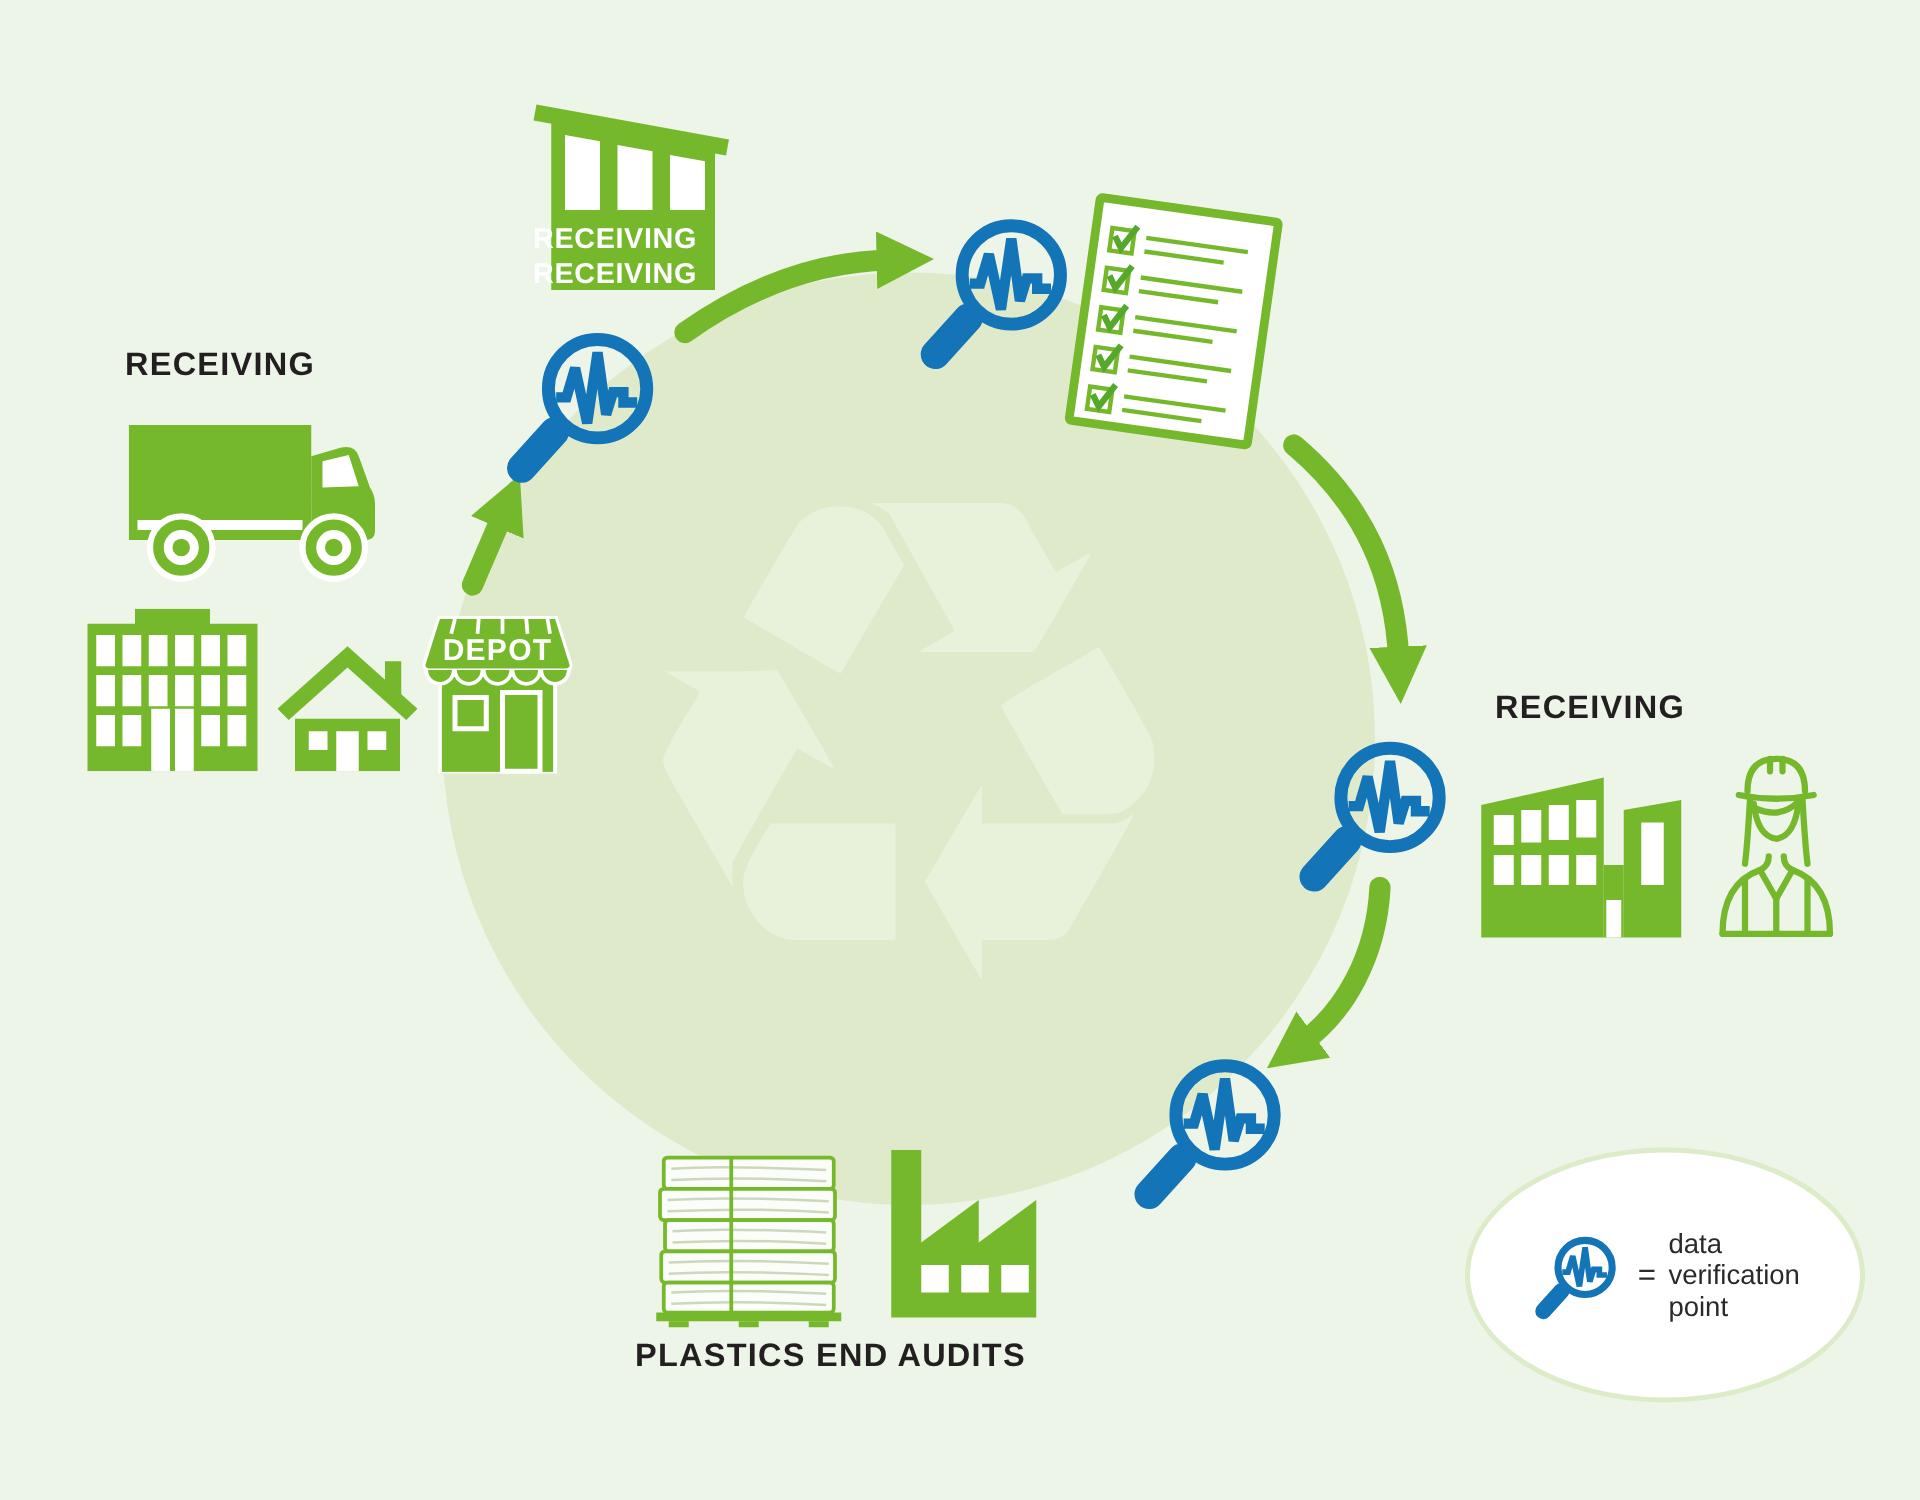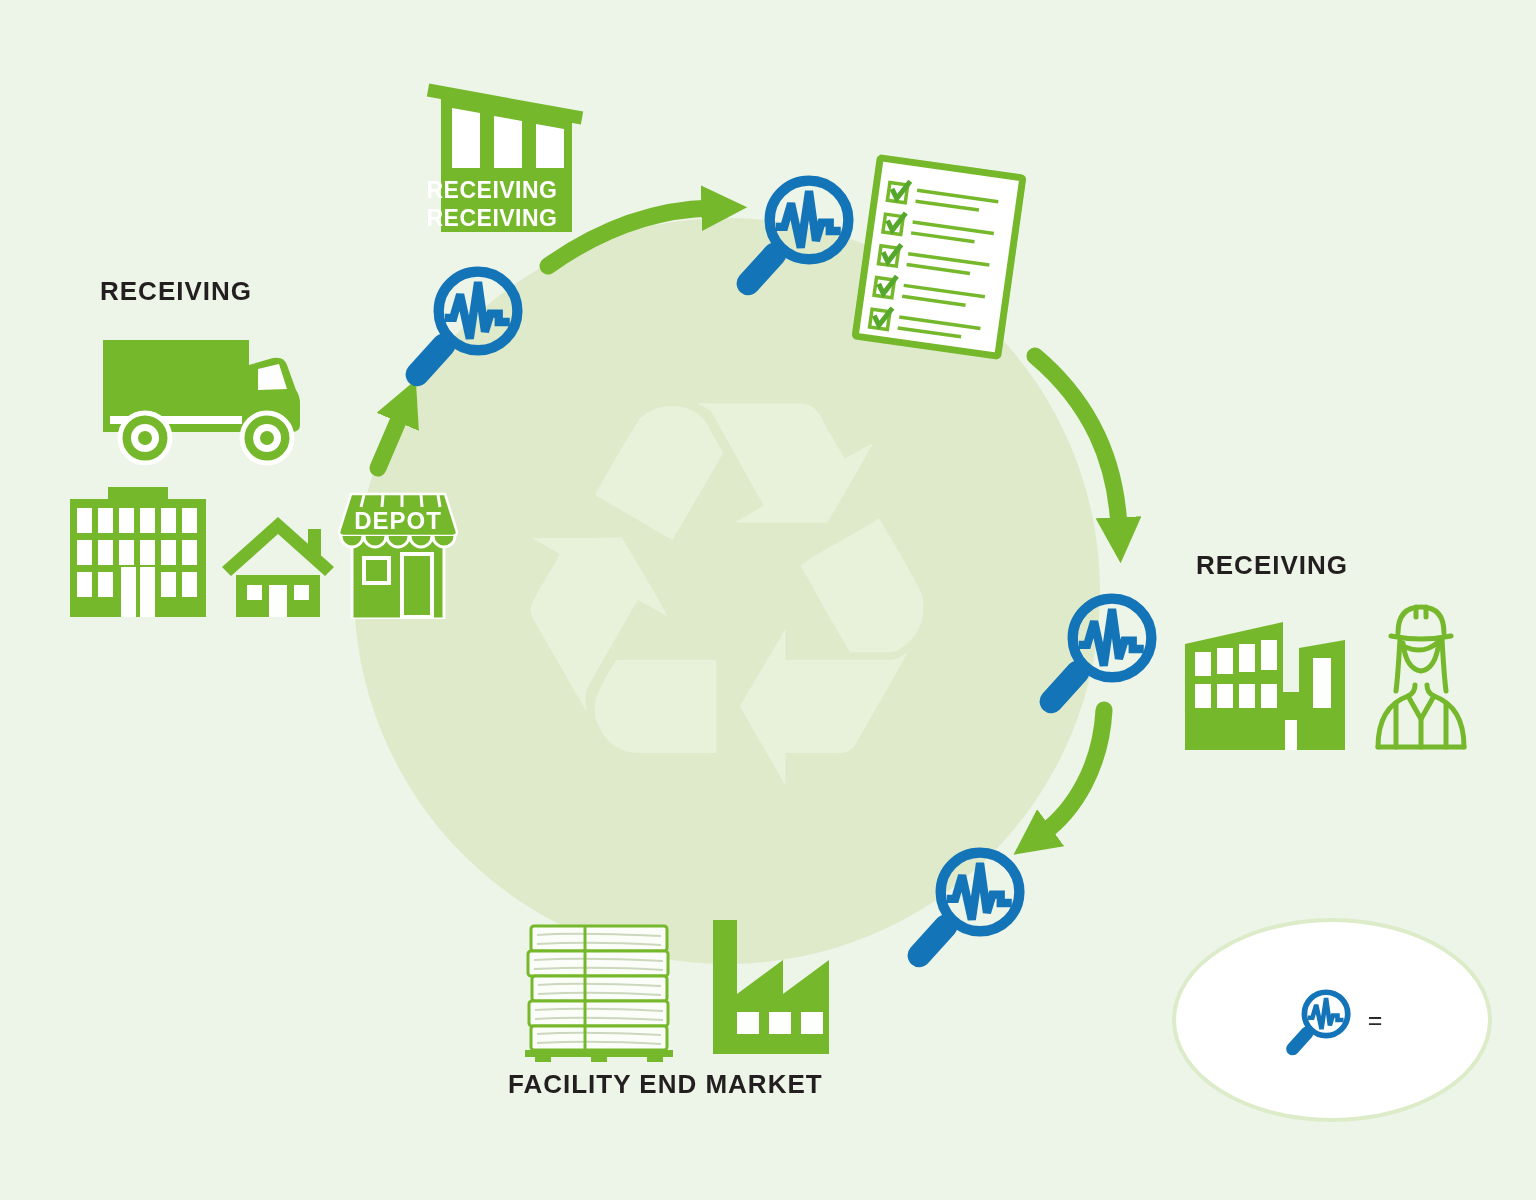--- a/index.html
+++ b/index.html
@@ -214,21 +214,21 @@
       <path d="M16 152 Q16 112 46 101 Q53 98 53 90"></path>
       <path d="M102 152 Q102 112 72 101 Q65 98 65 90"></path>
       <path d="M46 101 L59 124 L72 101"></path>
       <path d="M59 124 L59 152"></path>
       <path d="M34 108 L34 152"></path>
       <path d="M84 108 L84 152"></path>
       <path d="M16 152 L102 152"></path>
     </g>
   </svg>
 
-  <div class="stage-label" style="left:508px;top:1069px">FACILITY END MARKET</div>
+  <div class="stage-label" style="left:508px;top:1069px">PLASTICS END AUDITS</div>
 
   <svg class="abs" style="left:523px;top:922px" width="152" height="140" viewBox="0 0 152 140">
     <g fill="#fbfdf8" stroke="#76b82b" stroke-width="3" stroke-linejoin="round">
       <rect x="8" y="4" width="136" height="25" rx="3"></rect>
       <rect x="5" y="29" width="140" height="25" rx="3"></rect>
       <rect x="9" y="54" width="135" height="25" rx="3"></rect>
       <rect x="6" y="79" width="139" height="25" rx="3"></rect>
       <rect x="8" y="104" width="136" height="24" rx="3"></rect>
     </g>
     <g fill="none" stroke="#ccd8bd" stroke-width="2">
@@ -265,15 +265,20 @@
   </svg>
   <svg class="abs" style="left:900px;top:834px" width="138" height="138">
     <use href="#magnifier-symbol" width="138" height="138"></use>
   </svg>
 
   <div class="legend">
     <svg width="76" height="76">
       <use href="#magnifier-symbol" width="76" height="76"></use>
     </svg>
     <span class="legend-eq">=</span>
+    <div class="legend-text">
+      <div>data</div>
+      <div>verification</div>
+      <div>point</div>
+    </div>
   </div>
 
 </div>
 
 </body></html>

